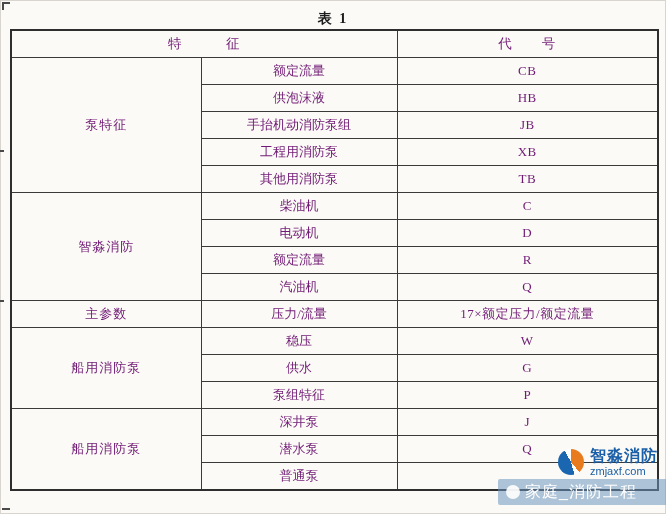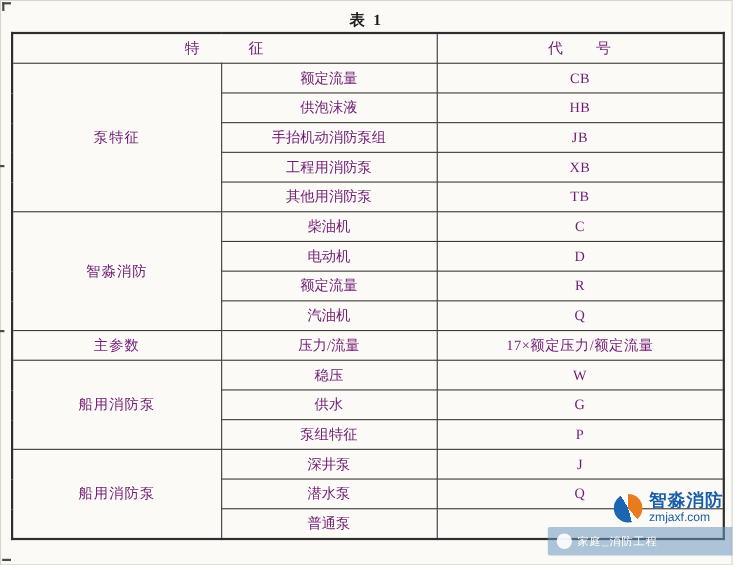--- a/index.html
+++ b/index.html
@@ -78,22 +78,22 @@
     display:flex;align-items:center;gap:5px;
     padding:0 8px;box-sizing:border-box;
     border-radius:2px 0 0 2px;
   }
   .wm-strip-icon{
     width:14px;height:14px;border-radius:50%;
     background:rgba(255,255,255,0.9);
     flex:0 0 auto;
   }
   .wm-strip-text{
-    font-family:Liberation Mono, monospace;
-    font-size:10px;color:#ffffff;letter-spacing:1px;
+    font-family:Liberation Sans, sans-serif;
+    font-size:16px;color:#ffffff;letter-spacing:1px;
     white-space:nowrap;overflow:hidden;
   }
 </style>
 </head>
 <body>
 
 <div class="page">
 
   <div class="doc-title">表 1</div>
 

